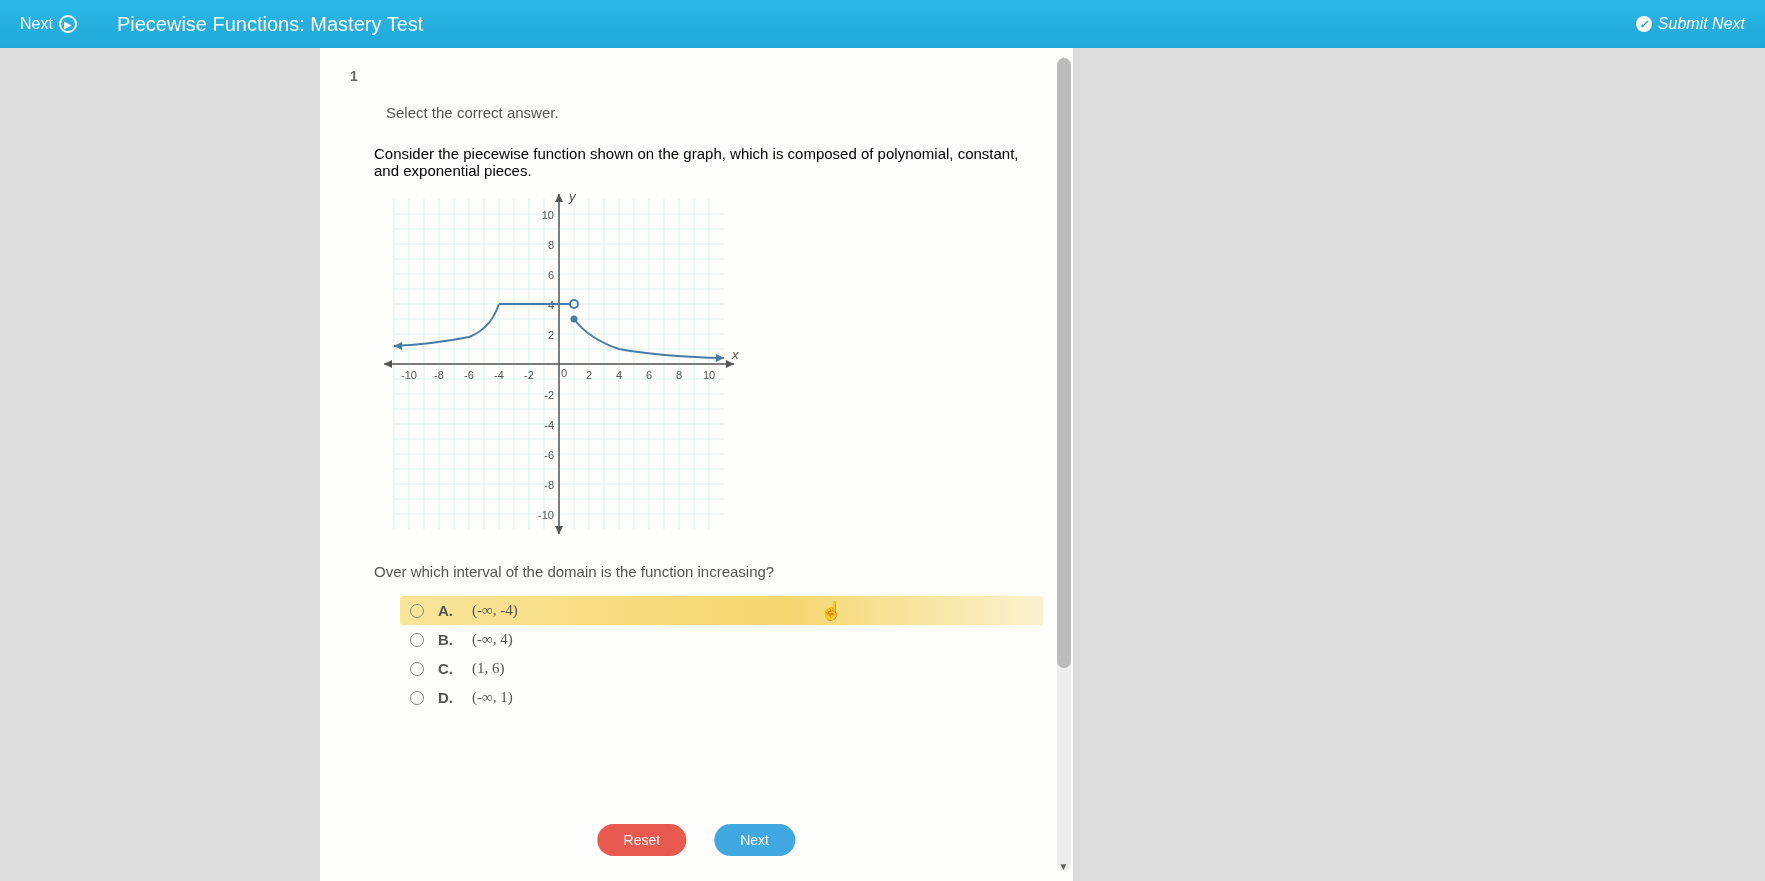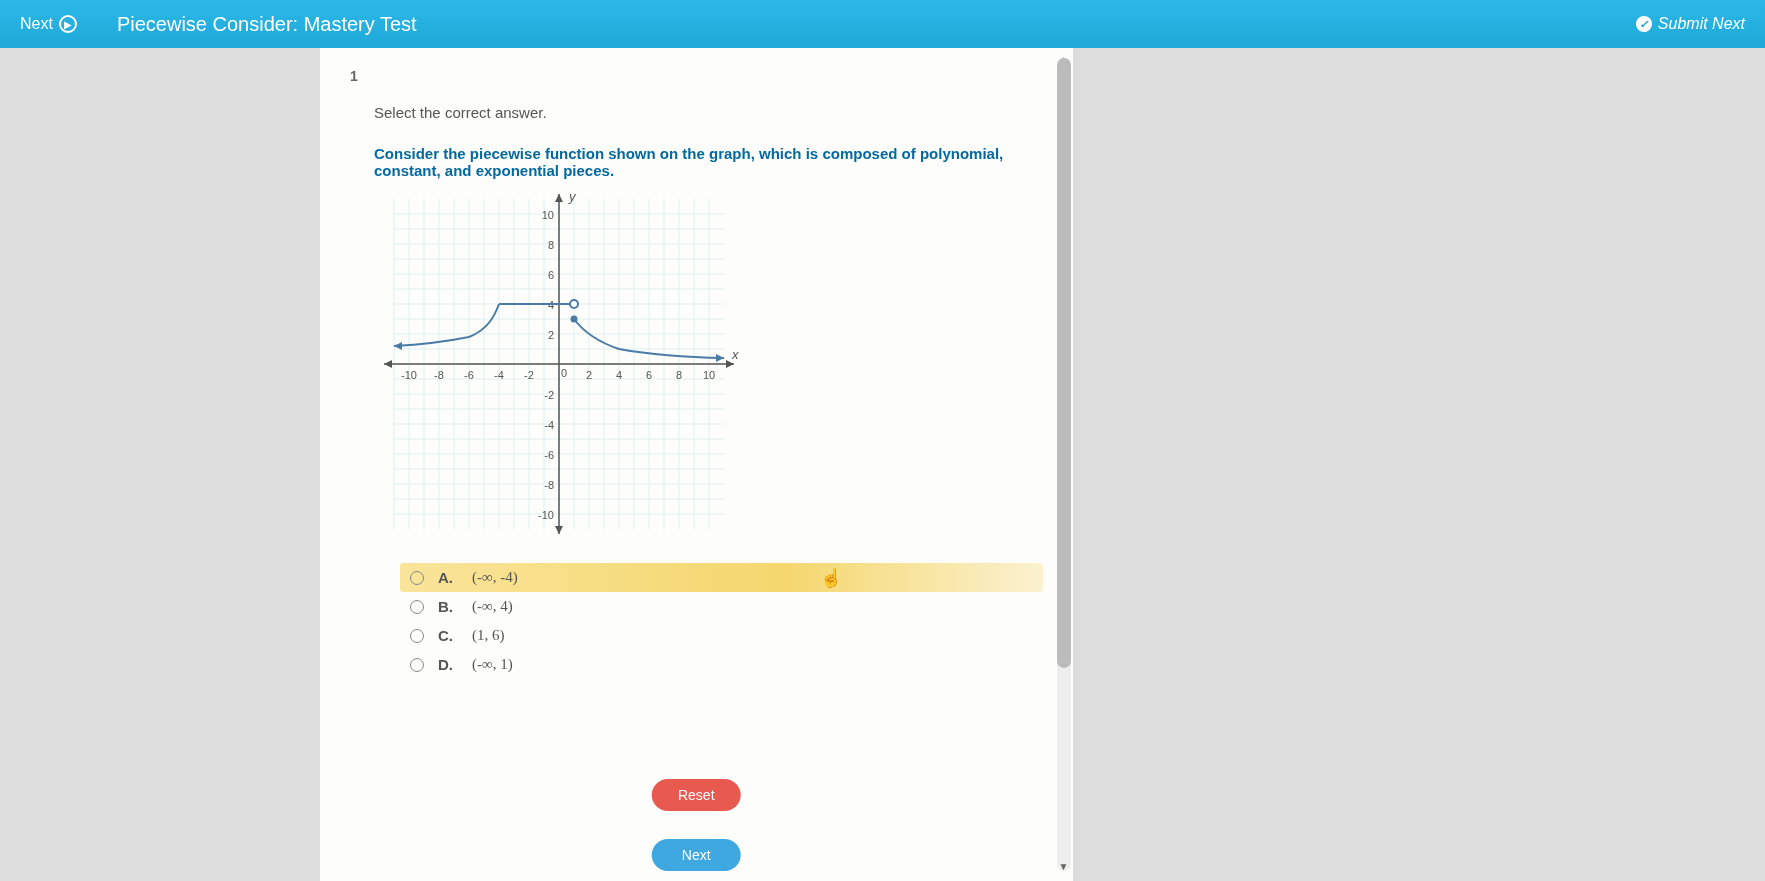--- a/index.html
+++ b/index.html
@@ -83,27 +83,26 @@
     }
     .q-number {
       font-size: 14px;
       color: #666;
       font-weight: bold;
       margin-bottom: 20px;
     }
     .instruction {
       font-size: 15px;
       color: #555;
-      margin: 0 0 24px 24px;
+      margin: 0 0 24px 36px;
     }
     .context {
       font-size: 15px;
-      color: #0369a1;
+      color: #000000;
       margin: 0 0 10px 24px;
-      font-weight: bold;
     }
     .graph-container {
       margin-left: 24px;
       margin-bottom: 20px;
     }
     .question-text {
       font-size: 15px;
       color: #555;
       margin: 20px 0 16px 24px;
     }
@@ -138,26 +137,25 @@
     .option-text {
       font-family: 'Times New Roman', serif;
     }
     .cursor-hand {
       position: absolute;
       right: 200px;
       font-size: 18px;
     }
     .footer-buttons {
       position: absolute;
-      bottom: 10px;
+      bottom: 25px;
       left: 50%;
       transform: translateX(-50%);
       display: flex;
       gap: 28px;
-      flex-direction: column;
     }
     .btn {
       padding: 8px 26px;
       border-radius: 20px;
       color: white;
       font-size: 14px;
       border: none;
       cursor: pointer;
     }
     .btn-reset { background: #e85a4f; }
@@ -191,21 +189,21 @@
     .scroll-arrow.down { bottom: -4px; }
   </style>
 </head>
 <body>
 
 <div class="top-bar">
   <div class="next-nav">
     <span>Next</span>
     <span class="arrow-circle">▶</span>
   </div>
-  <div class="page-title">Piecewise Consider: Mastery Test</div>
+  <div class="page-title">Piecewise Functions: Mastery Test</div>
   <div class="submit-test">
     <span class="check-circle">✓</span>
     <span>Submit Next</span>
   </div>
 </div>
 
 <div class="content-area">
   <div class="left-gutter"></div>
 
   <div class="main-panel">
@@ -304,20 +302,21 @@
 
         <line x1="125" y1="115" x2="200" y2="115" stroke="#4a7ba6" stroke-width="2"></line>
         <circle cx="200" cy="115" r="4" fill="white" stroke="#4a7ba6" stroke-width="2"></circle>
 
         <path d="M 200 130 Q 215 150 245 160 Q 290 168 350 169" stroke="#4a7ba6" stroke-width="2" fill="none"></path>
         <circle cx="200" cy="130" r="3.5" fill="#4a7ba6"></circle>
         <polygon points="350,169 342,165 342,173" fill="#4a7ba6"></polygon>
       </svg>
     </div>
 
+    <div class="question-text">Over which interval of the domain is the function increasing?</div>
 
     <div class="options">
       <div class="option-row highlighted">
         <span class="radio"></span>
         <span class="option-letter">A.</span>
         <span class="option-text">(-∞, -4)</span>
         <span class="cursor-hand">☝</span>
       </div>
       <div class="option-row">
         <span class="radio"></span>

